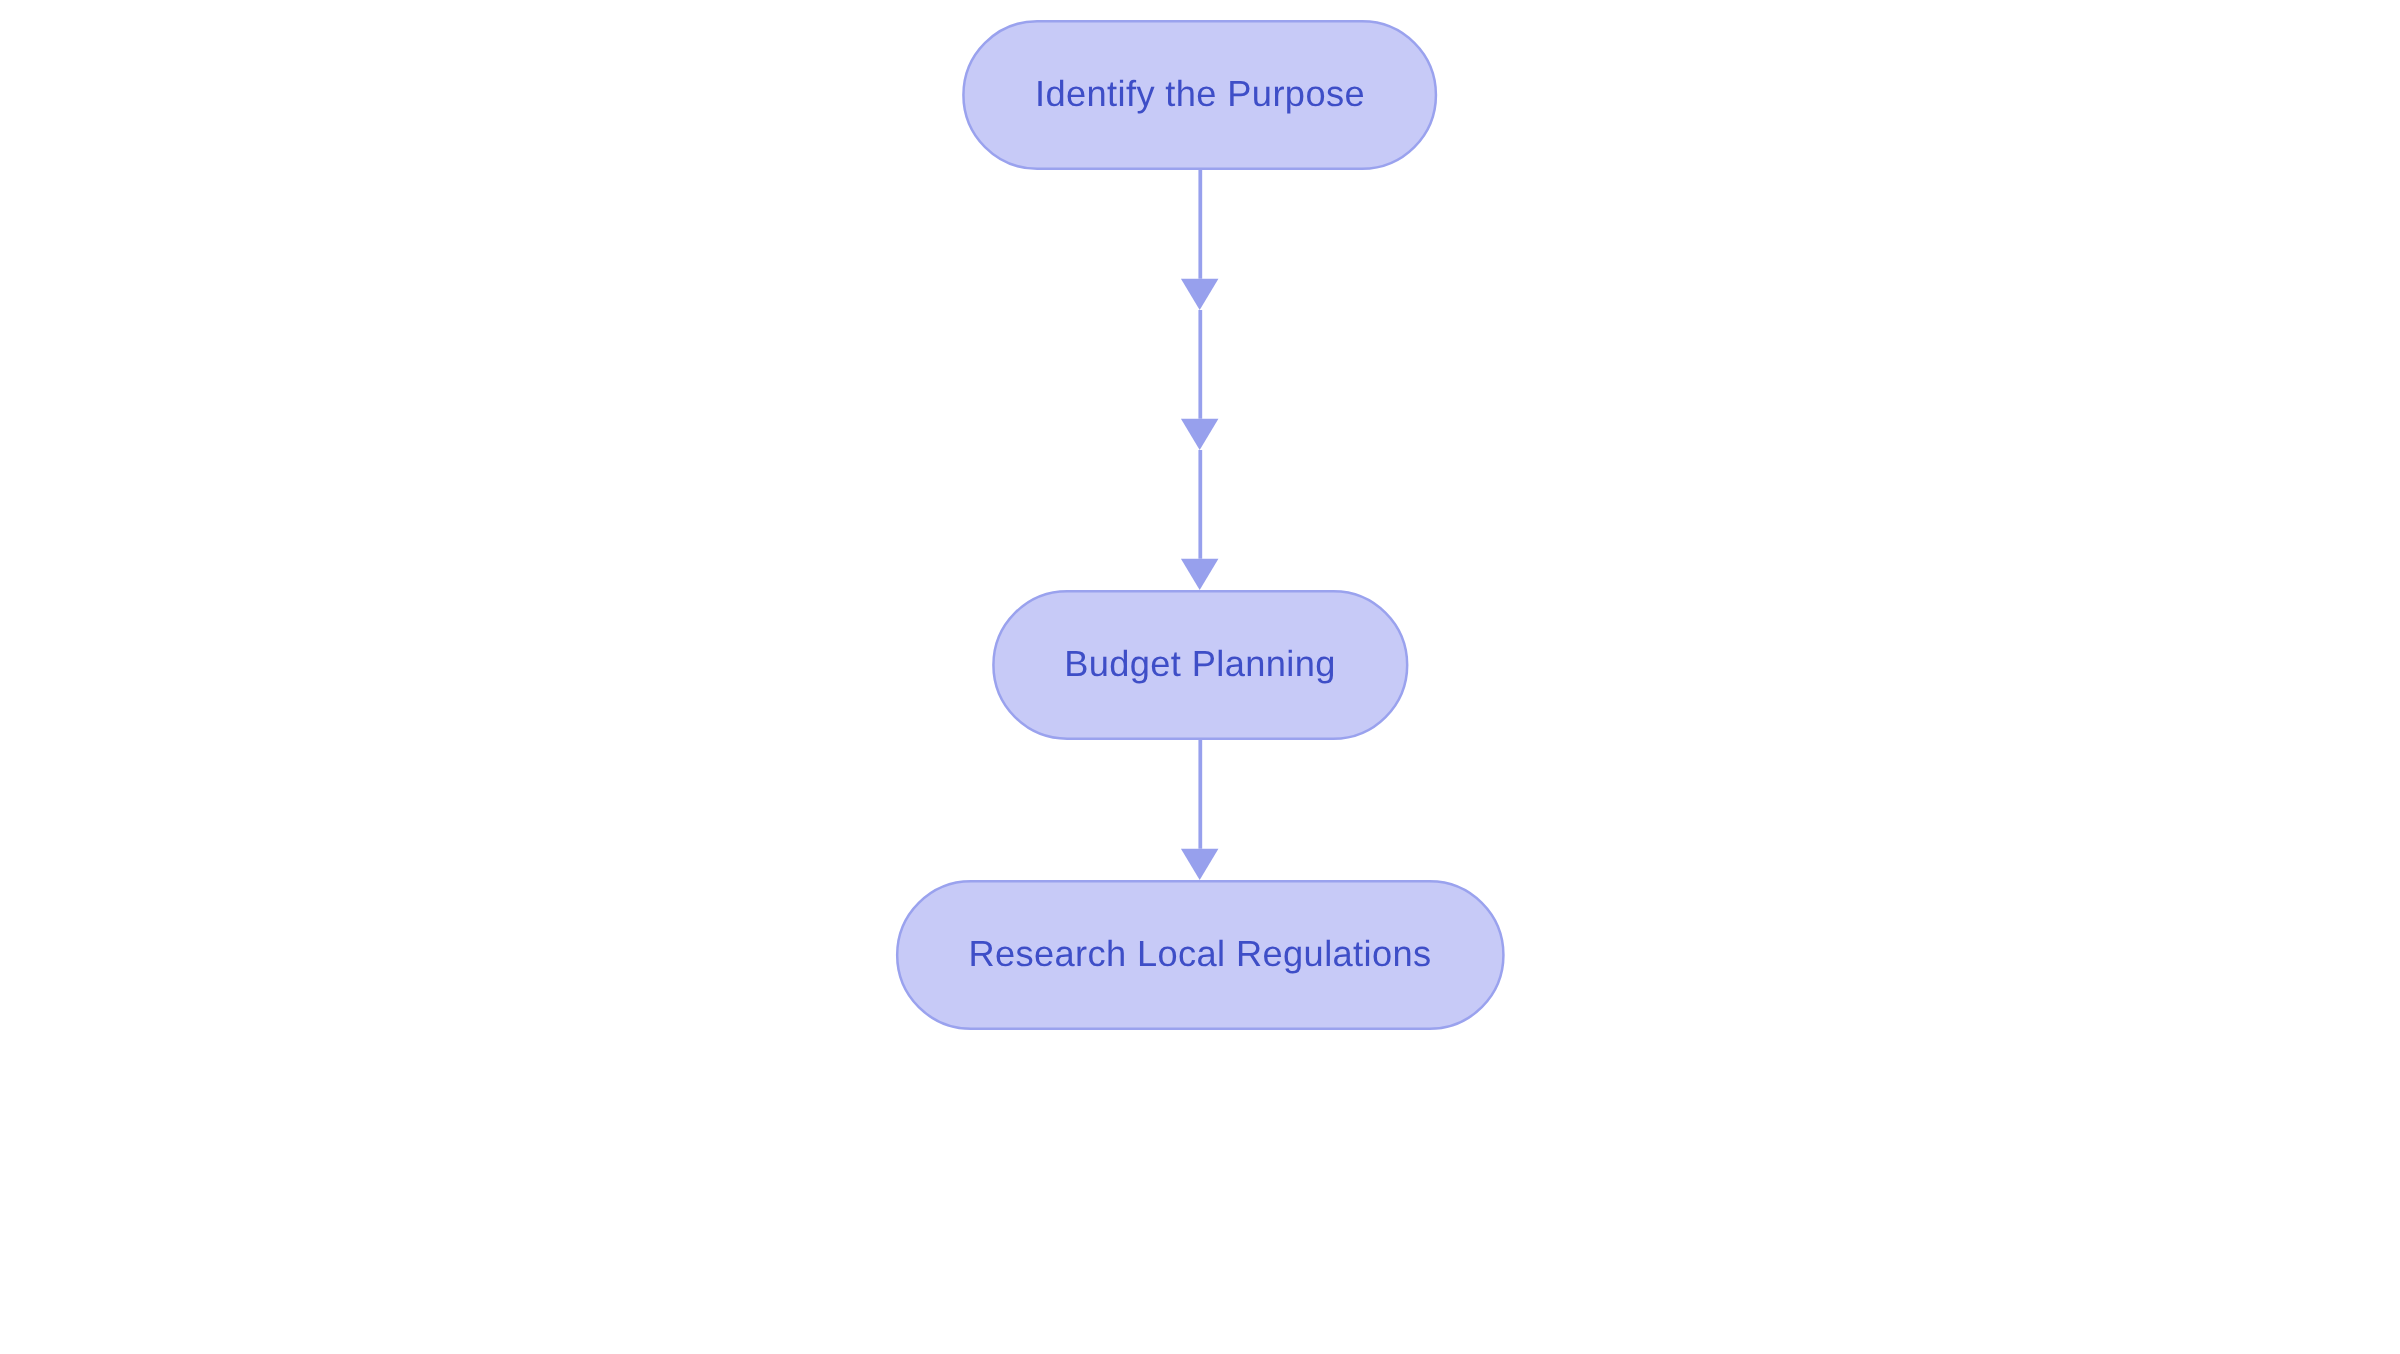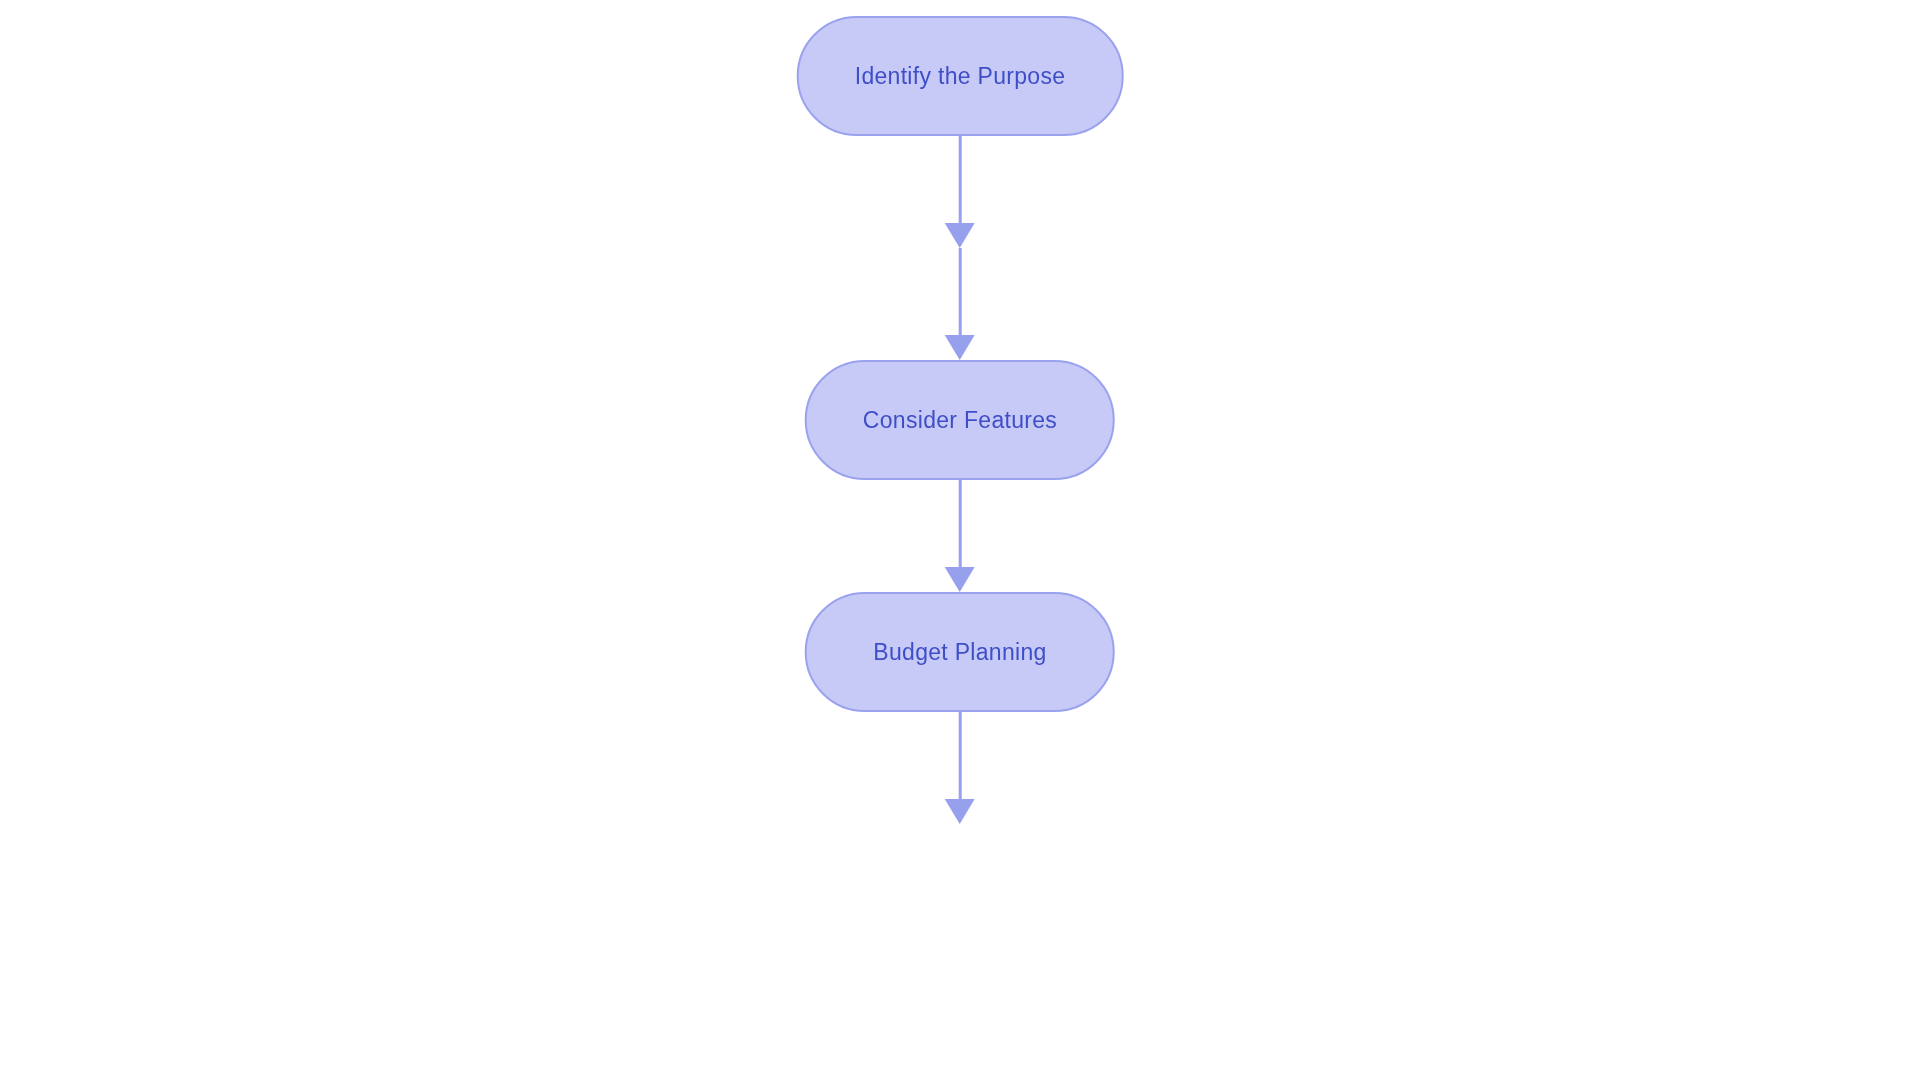--- a/index.html
+++ b/index.html
@@ -36,21 +36,21 @@
   .node {
     height: 120px;
     border-radius: 60px;
     background: var(--node-fill);
     border: 2px solid var(--node-border);
     color: var(--node-text);
     display: flex;
     align-items: center;
     justify-content: center;
     padding: 17px 56px;
-    font-size: 23px;
+    font-size: 29px;
     font-weight: 400;
     letter-spacing: 0.3px;
     white-space: nowrap;
     min-width: 310px;
   }
   .arrow {
     height: 112px;
     width: 30px;
     display: flex;
     flex-direction: column;
@@ -83,33 +83,33 @@
       <div class="stem"></div>
       <div class="head"></div>
     </div>
 
 
     <div class="arrow">
       <div class="stem"></div>
       <div class="head"></div>
     </div>
 
-    <div class="node">
-      <span>Consider Features</span>
-    </div>
 
     <div class="arrow">
       <div class="stem"></div>
       <div class="head"></div>
     </div>
 
     <div class="node">
       <span>Budget Planning</span>
     </div>
 
     <div class="arrow">
       <div class="stem"></div>
       <div class="head"></div>
     </div>
 
+    <div class="node">
+      <span>Research Local Regulations</span>
+    </div>
 
   </div>
 </div>
 
 </body></html>

